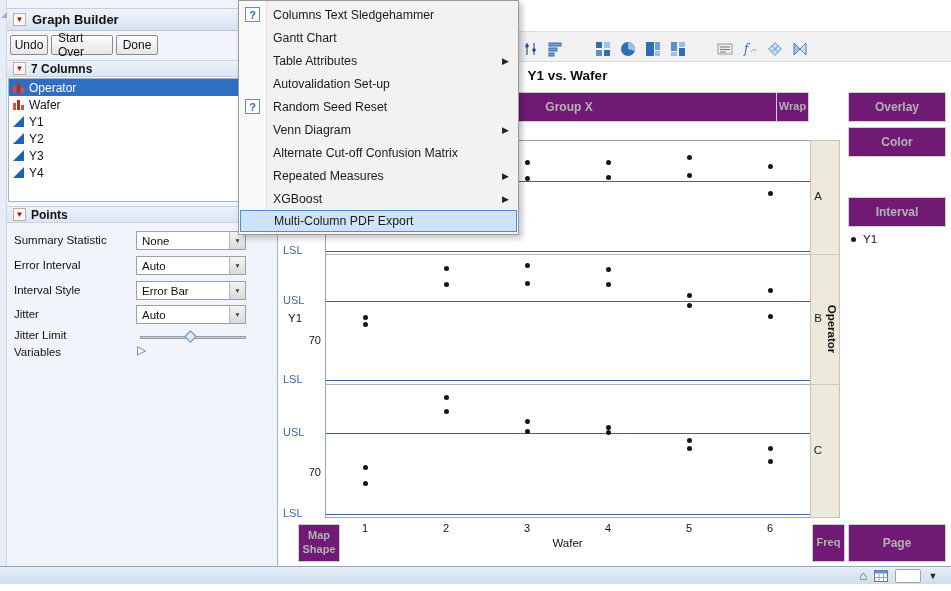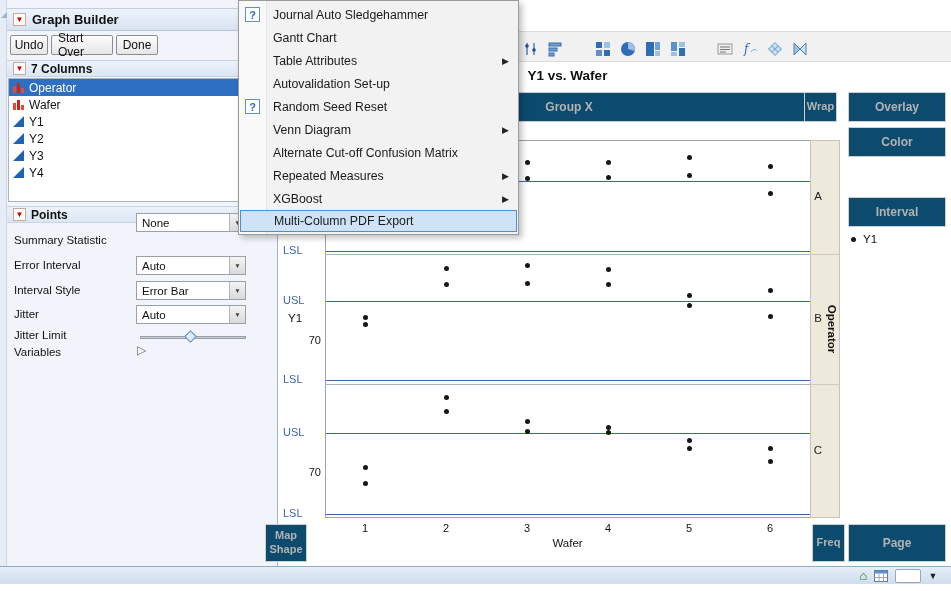--- a/index.html
+++ b/index.html
@@ -31,21 +31,21 @@
   .dd-btn { margin-left:auto; width:16px; height:100%; background:linear-gradient(#f4f4f4,#d9d9d9);
             border-left:1px solid #b5b5b5; display:flex; align-items:center; justify-content:center; font-size:6.5px; color:#444; }
   .slider-track { position:absolute; left:140px; top:336px; width:106px; height:3px; background:#c7ccd4; border:1px solid #9aa0a8; }
   .slider-thumb { position:absolute; width:9px; height:9px; background:#dce9f7; border:1px solid #5f87b8; transform:rotate(45deg); }
   .disclosure { position:absolute; color:#666; font-size:12px; }
 
   
   .toolbar { left:278px; top:31px; width:673px; height:31px; background:#f1f1f1; border-top:1px solid #dcdcdc; border-bottom:1px solid #dcdcdc; }
   .ticon { position:absolute; top:38px; width:22px; height:22px; display:flex; align-items:center; justify-content:center; }
   .graph-title { left:325px; top:68px; width:485px; text-align:center; font-weight:bold; font-size:13.5px; color:#101010; }
-  .zone { position:absolute; border:1px solid #cfcfcf; background:#0c4a6e; color:#b3b3b3; font-weight:bold; font-size:12px;
+  .zone { position:absolute; border:1px solid #cfcfcf; background:#701a75; color:#b3b3b3; font-weight:bold; font-size:12px;
           display:flex; align-items:center; justify-content:center; text-align:center; line-height:1.25; }
   .plot-frame { left:325px; top:140px; width:486px; height:378px; border:1px solid #9aa2ad; background:#fff; }
   .panel-divider { position:absolute; left:325px; width:486px; height:1px; background:#aab2bc; }
   .group-strip { left:810px; top:140px; width:30px; height:378px; background:#edeadc; border:1px solid #c8c4b2; }
   .strip-div { position:absolute; left:810px; width:30px; height:1px; background:#cfcabc; }
   .strip-label { position:absolute; left:810px; width:16px; text-align:center; font-size:11.5px; color:#222; }
   .strip-var { position:absolute; left:824px; top:140px; width:16px; height:378px; display:flex; align-items:center; justify-content:center; }
   .strip-var span { transform:rotate(90deg); white-space:nowrap; font-weight:bold; font-size:11.5px; }
   .legend { left:851px; top:233px; display:flex; align-items:center; gap:7px; font-size:11.5px; }
   .dot-mark { width:5px; height:5px; border-radius:50%; background:#161616; }
@@ -145,21 +145,21 @@
       <span>Y4</span>
     </div>
   </div>
 
   <div class="abs sec-hdr" style="top:206px;">
     <span class="red-tri">▼</span>
     <span>Points</span>
   </div>
 
   <div class="ctl-label abs" style="top:234px;">Summary Statistic</div>
-  <div class="dd" style="top:213px;">
+  <div class="dd" style="top:231px;">
     <span>None</span>
     <span class="dd-btn">▼</span>
   </div>
 
   <div class="ctl-label abs" style="top:259px;">Error Interval</div>
   <div class="dd" style="top:256px;">
     <span>Auto</span>
     <span class="dd-btn">▼</span>
   </div>
 
@@ -254,27 +254,27 @@
   <div class="ticon" style="left:789px;">
     <svg width="16" height="16">
         <path d="M2 2 L8 8 L2 14 Z" fill="#9cc0e8" stroke="#4a7ebb"></path>
         <path d="M14 2 L8 8 L14 14 Z" fill="#cfe0f2" stroke="#4a7ebb"></path>
       </svg>
   </div>
 
   <div class="abs graph-title">Y1 vs. Wafer</div>
 
   <div class="zone" style="left:330px; top:92px; width:478px; height:30px;">Group X</div>
-  <div class="zone" style="left:804px; top:92px; width:33px; height:30px; font-size:11px;">Wrap</div>
+  <div class="zone" style="left:776px; top:92px; width:33px; height:30px; font-size:11px;">Wrap</div>
   <div class="zone" style="left:848px; top:127px; width:98px; height:30px;">Color</div>
   <div class="zone" style="left:848px; top:92px; width:98px; height:30px;">Overlay</div>
   <div class="zone" style="left:848px; top:197px; width:98px; height:30px;">Interval</div>
   <div class="zone" style="left:812px; top:524px; width:33px; height:38px; font-size:11px;">Freq</div>
   <div class="zone" style="left:848px; top:524px; width:98px; height:38px;">Page</div>
-  <div class="zone" style="left:265px; top:524px; width:42px; height:38px; font-size:11px; padding:0 3px;">Map Shape</div>
+  <div class="zone" style="left:298px; top:524px; width:42px; height:38px; font-size:11px; padding:0 3px;">Map Shape</div>
 
   <div class="abs legend">
     <span class="dot-mark"></span>
     <span>Y1</span>
   </div>
 
   <div class="abs plot-frame"></div>
   <div class="panel-divider" style="top:254px;"></div>
   <div class="panel-divider" style="top:384px;"></div>
 
@@ -342,21 +342,21 @@
       <div class="xtick" style="left: 596px; top: 522px;">4</div>
       <div class="xtick" style="left: 677px; top: 522px;">5</div>
       <div class="xtick" style="left: 758px; top: 522px;">6</div>
       <div class="axis-title" style="left: 325px; top: 537px; width: 485px; text-align: center;">Wafer</div>
       <div class="axis-title" style="left: 288px; top: 312px;">Y1</div>
     </div>
 
   <div class="menu">
     <div class="mi">
       <span class="qi">?</span>
-      <span>Journal Auto Sledgehammer</span>
+      <span>Columns Text Sledgehammer</span>
     </div>
     <div class="mi">
       <span>Gantt Chart</span>
     </div>
     <div class="mi">
       <span>Table Attributes</span>
       <span class="sub">▶</span>
     </div>
     <div class="mi">
       <span>Autovalidation Set-up</span>

